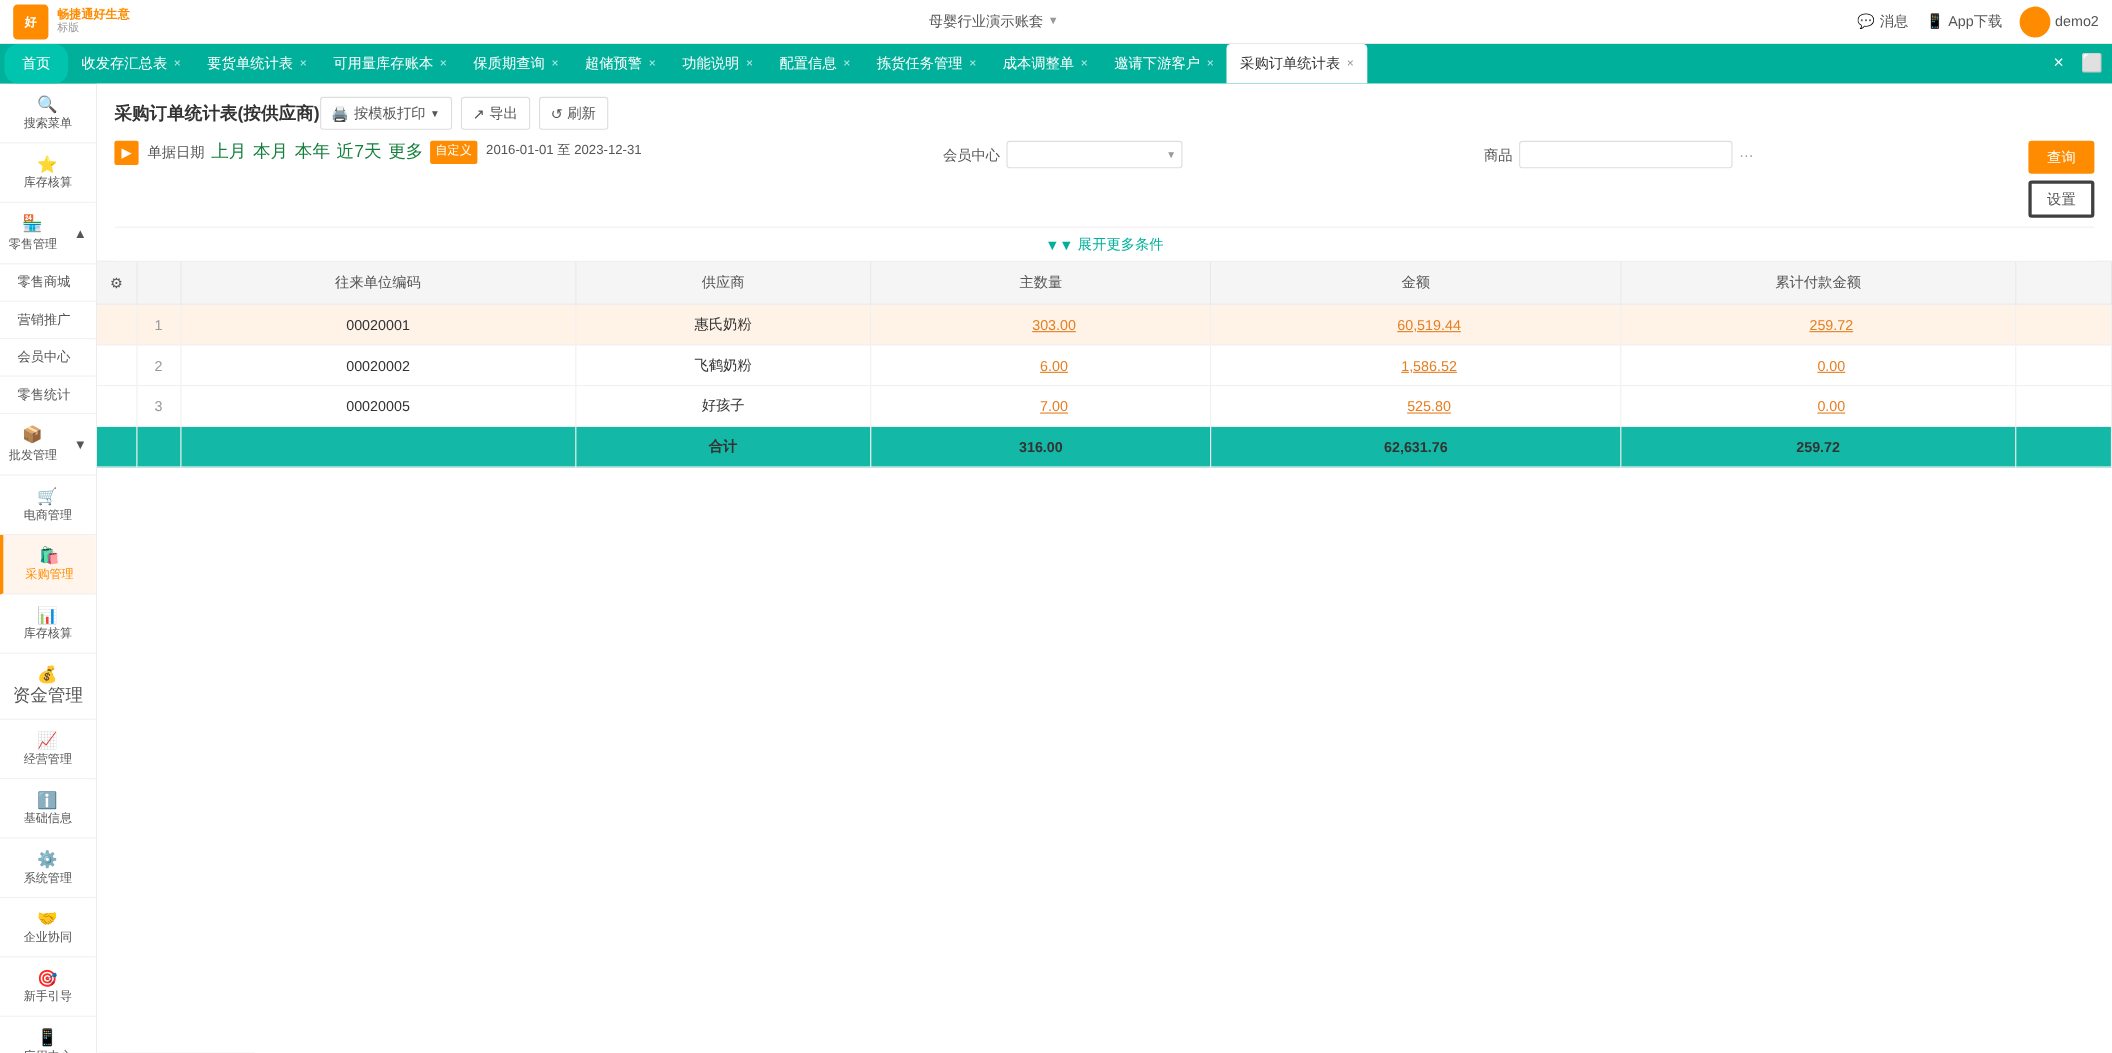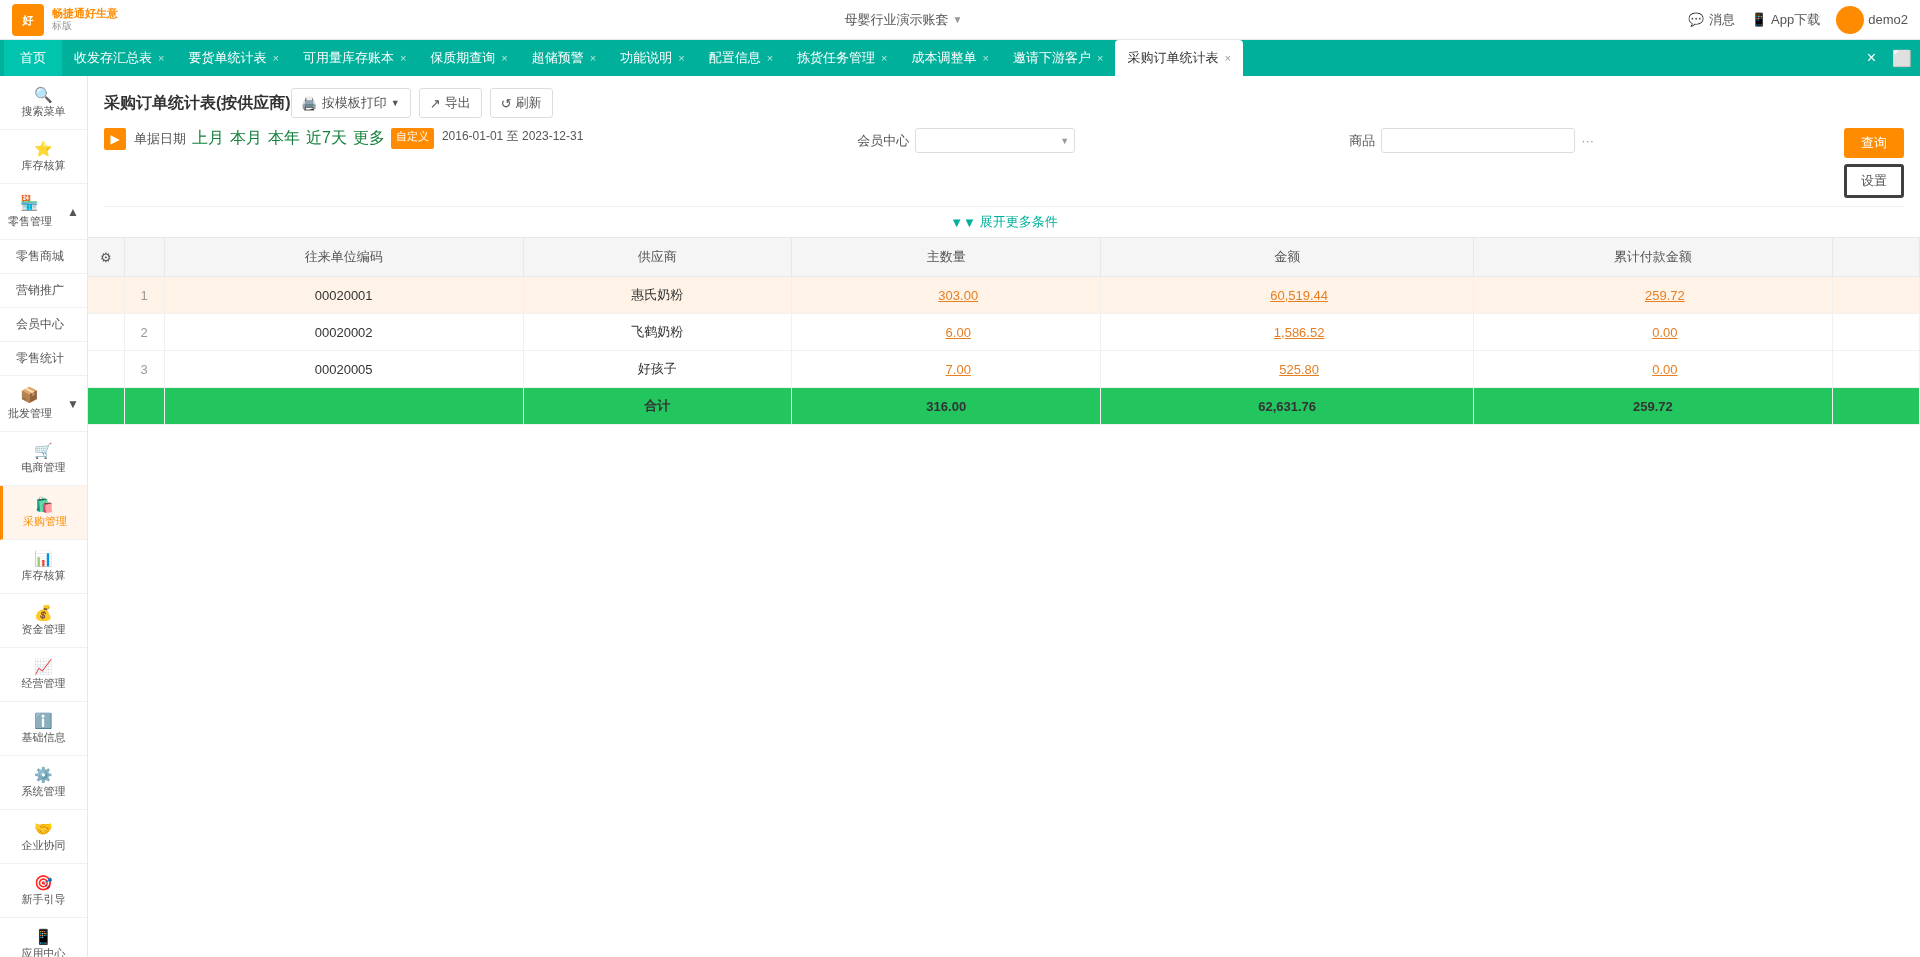--- a/index.html
+++ b/index.html
@@ -70,21 +70,21 @@
     thead tr { background: #f5f5f5; }
     th { padding: 10px 12px; text-align: center; font-size: 13px; color: #555; font-weight: normal; border-bottom: 1px solid #e8e8e8; border-right: 1px solid #e8e8e8; white-space: nowrap; }
     td { padding: 9px 12px; text-align: center; font-size: 13px; color: #333; border-bottom: 1px solid #f0f0f0; border-right: 1px solid #f0f0f0; }
     .td-link { color: #e67e22; text-decoration: underline; cursor: pointer; margin-left: 24px; }
     tr.row-selected { background: #fff3e8; }
     .row-num { color: #999; }
     .th-settings { width: 36px; }
 
     
     .table-footer { background: #faf5f0; border-top: 1px solid #e8e8e8; }
-    .table-footer td { font-weight: bold; color: #333; background: #22c55e; }
+    .table-footer td { font-weight: bold; color: #333; background: #14b8a6; }
 
     
     .sidebar-section-toggle { display: flex; align-items: center; justify-content: space-between; padding: 10px 8px; cursor: pointer; color: #555; font-size: 12px; border-bottom: 1px solid #f0f0f0; }
 
     .sidebar-sub-item { padding: 8px 8px 8px 16px; text-align: left; cursor: pointer; color: #555; font-size: 12px; border-bottom: 1px solid #f0f0f0; }
     .filter-line { display: flex; align-items: flex-start; gap: 8px; }
     .sidebar-toggle-arrow { font-size: 12px; }
     .orange-arrow { display: flex; align-items: center; justify-content: center; width: 22px; height: 22px; background: #ff8c00; color: white; border-radius: 2px; cursor: pointer; font-size: 12px; flex-shrink: 0; }
   </style>
 </head>
@@ -117,21 +117,21 @@
       <span>App下载</span>
     </div>
     <div class="top-right-item">
       <div class="avatar" style="background:#ff8c00;"></div>
       <span>demo2</span>
     </div>
   </div>
 </div>
 
 <div class="nav-tabs">
-  <div class="nav-tab nav-tab-home" style="padding:0 16px;">首页</div>
+  <div class="nav-tab nav-tab-home" style="padding:0 16px;border-radius:13px;">首页</div>
   <div class="nav-tab">收发存汇总表 <span class="close-btn">×</span></div>
   <div class="nav-tab">要货单统计表 <span class="close-btn">×</span></div>
   <div class="nav-tab">可用量库存账本 <span class="close-btn">×</span></div>
   <div class="nav-tab">保质期查询 <span class="close-btn">×</span></div>
   <div class="nav-tab">超储预警 <span class="close-btn">×</span></div>
   <div class="nav-tab">功能说明 <span class="close-btn">×</span></div>
   <div class="nav-tab">配置信息 <span class="close-btn">×</span></div>
   <div class="nav-tab">拣货任务管理 <span class="close-btn">×</span></div>
   <div class="nav-tab">成本调整单 <span class="close-btn">×</span></div>
   <div class="nav-tab">邀请下游客户 <span class="close-btn">×</span></div>
@@ -178,21 +178,21 @@
     <div class="sidebar-item active">
       <div style="font-size:15px;">🛍️</div>
       <div style="font-size:11px;">采购管理</div>
     </div>
     <div class="sidebar-item">
       <div style="font-size:15px;">📊</div>
       <div style="font-size:11px;">库存核算</div>
     </div>
     <div class="sidebar-item">
       <div style="font-size:15px;">💰</div>
-      <div style="font-size:11px;">资金管理</div>
+      <div style="font-size:16px;">资金管理</div>
     </div>
     <div class="sidebar-item">
       <div style="font-size:15px;">📈</div>
       <div style="font-size:11px;">经营管理</div>
     </div>
     <div class="sidebar-item">
       <div style="font-size:15px;">ℹ️</div>
       <div style="font-size:11px;">基础信息</div>
     </div>
     <div class="sidebar-item">

